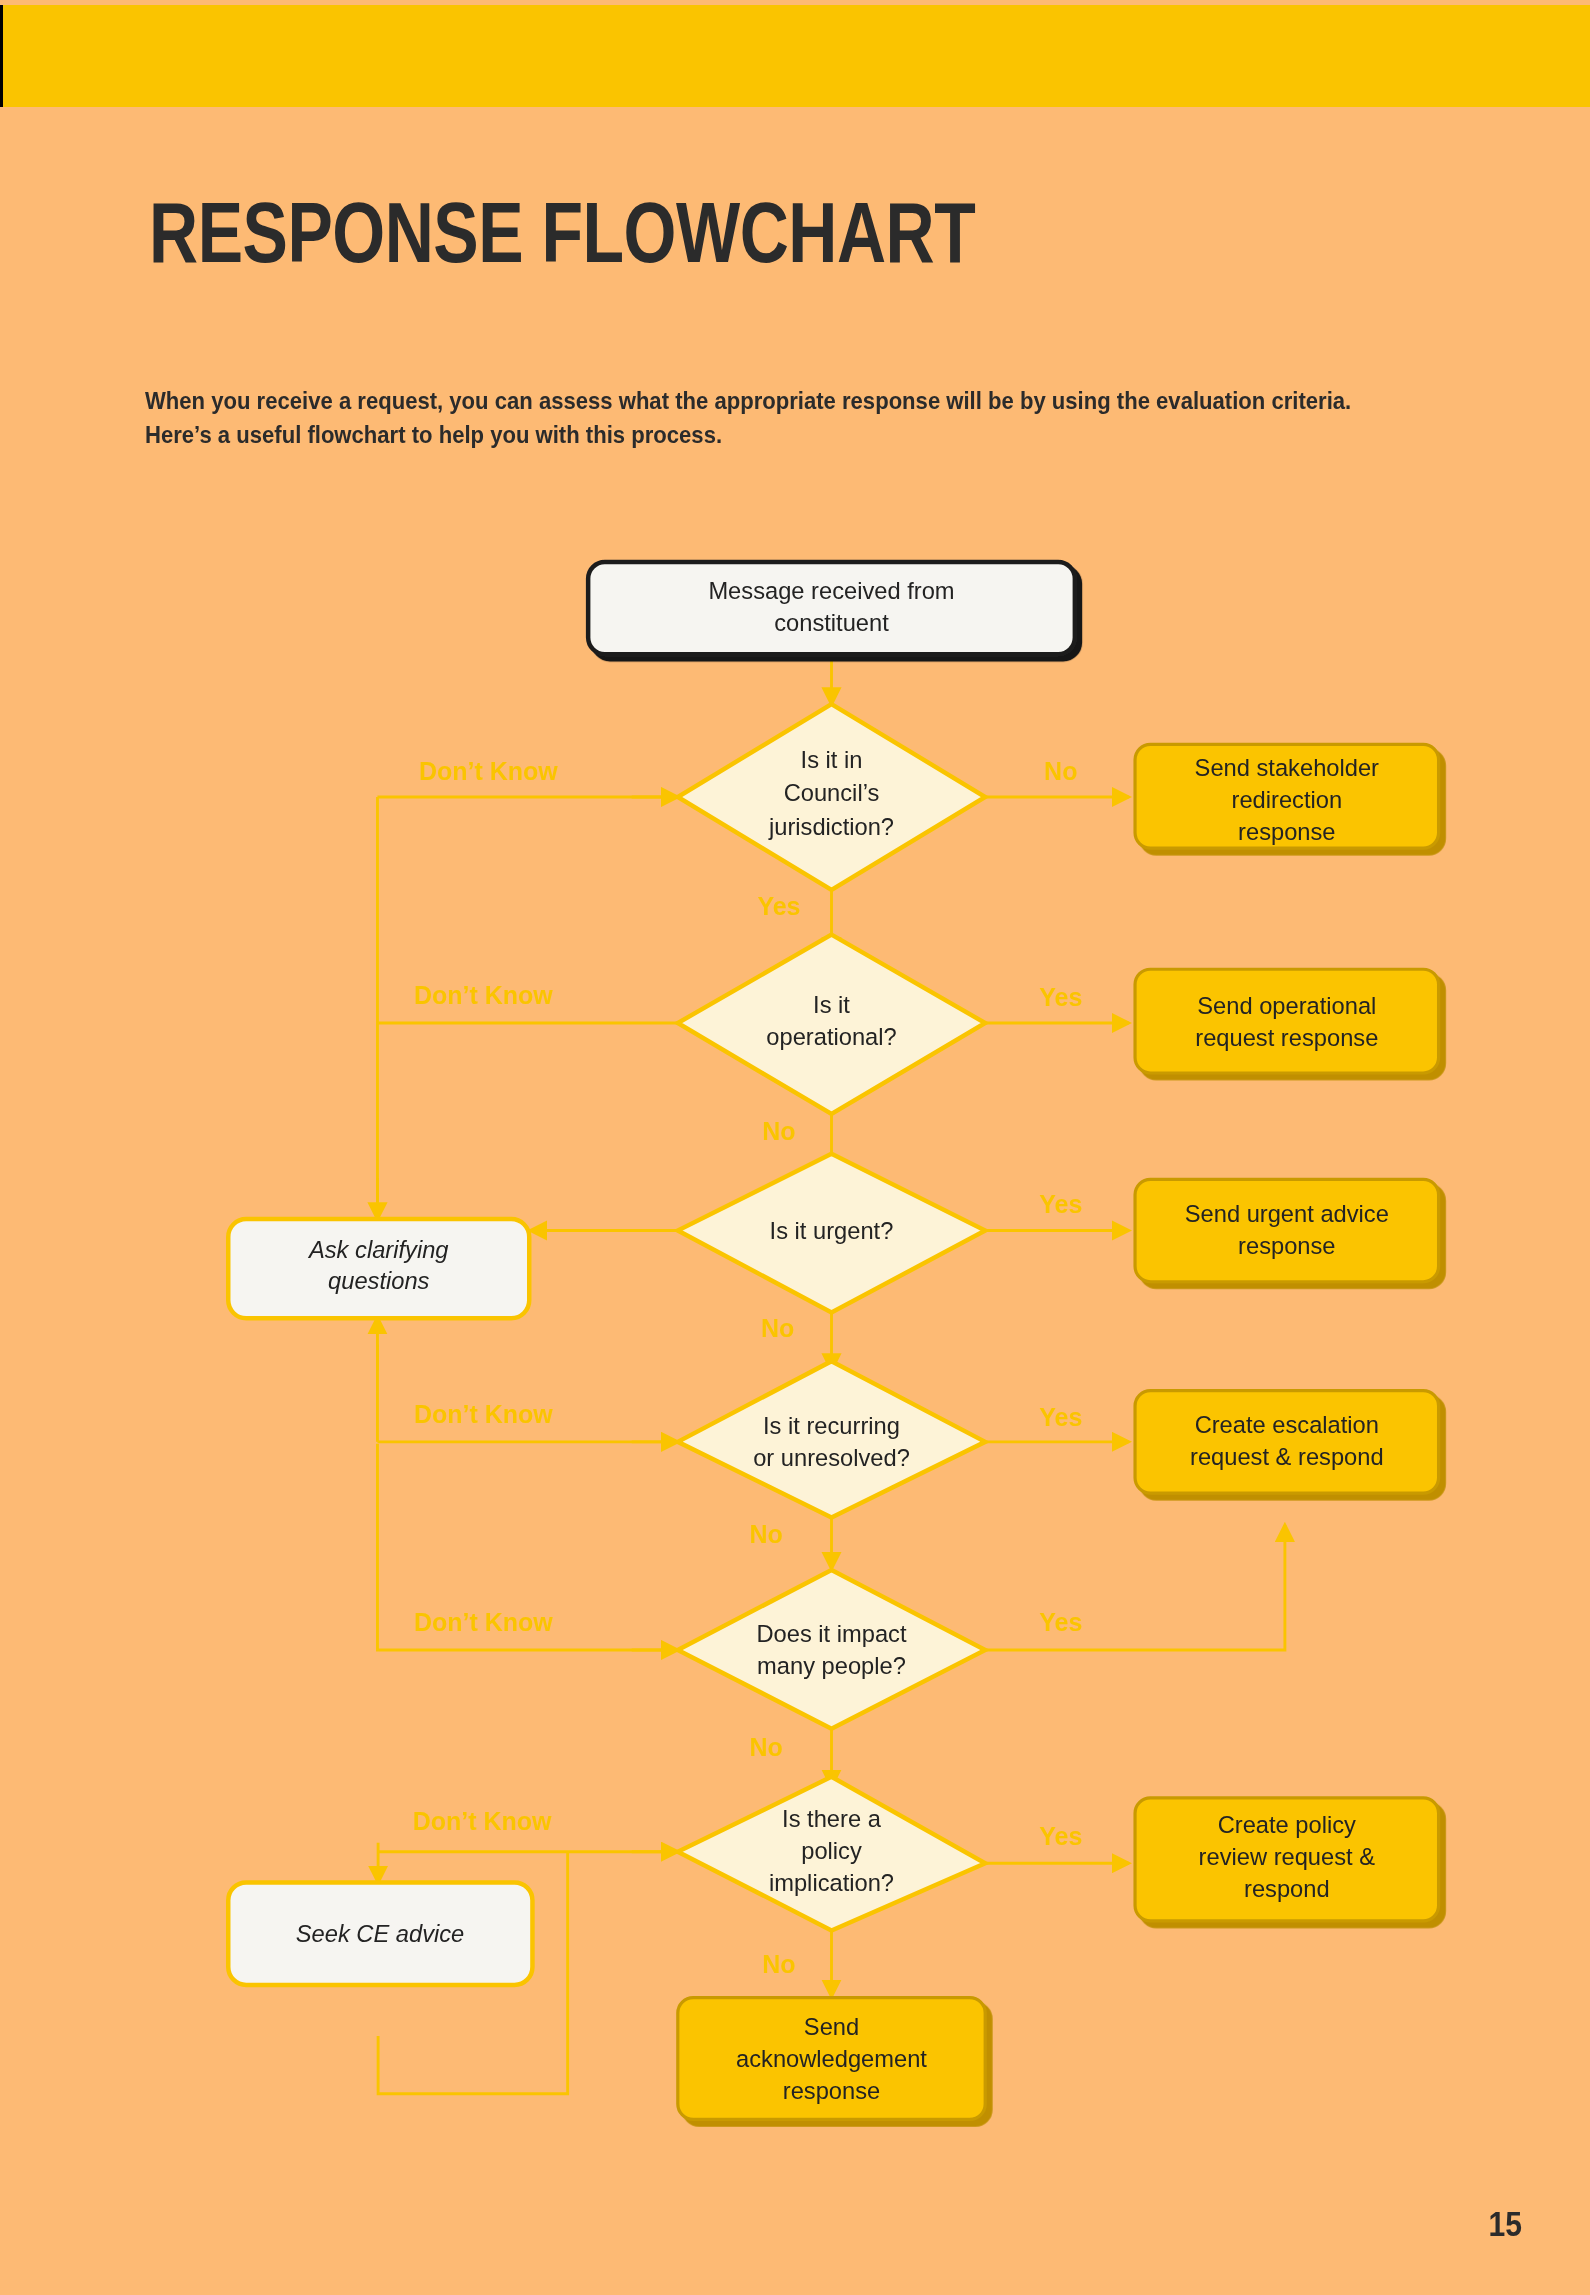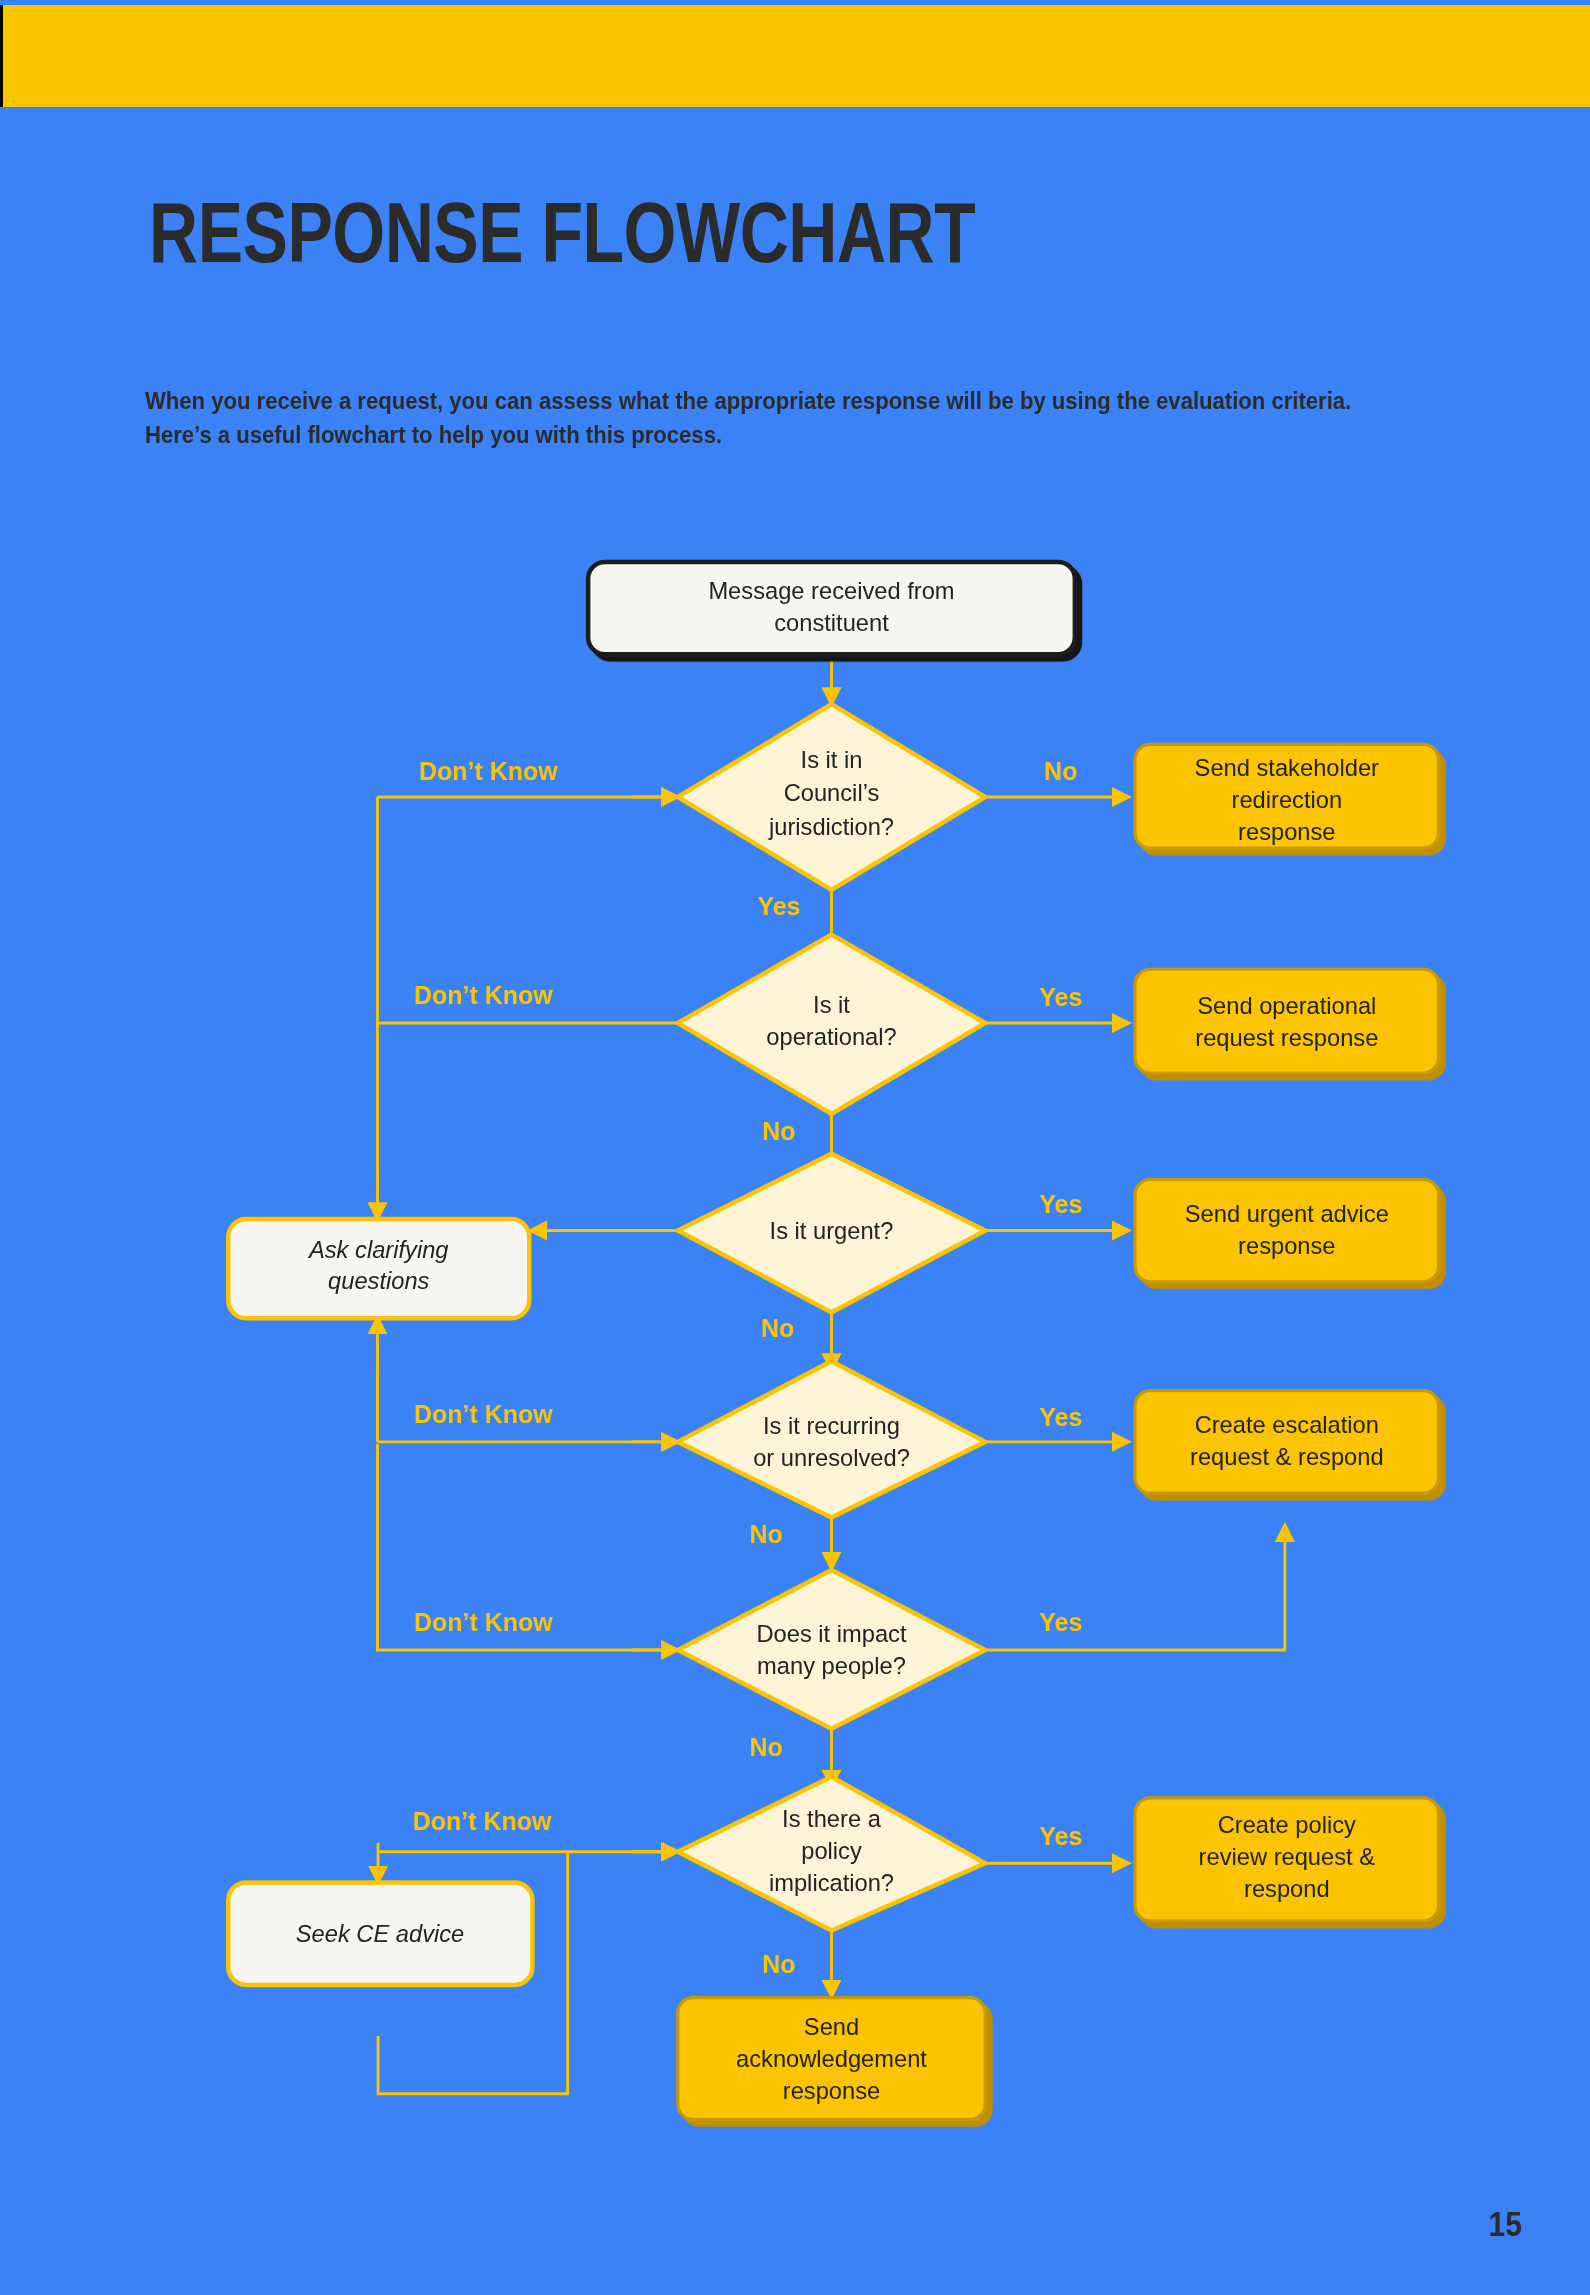--- a/index.html
+++ b/index.html
@@ -2,21 +2,21 @@
 <html style="font-size:10.2px"><head>
 <meta charset="utf-8">
 <title>Response Flowchart</title>
 <style>
   html,body{margin:0;padding:0;background:#000;}
   body{
     width:1591px;height:2295px;position:relative;overflow:hidden;
     font-family:"Liberation Sans","DejaVu Sans",sans-serif;
     background:#000000;
   }
-  .page{position:absolute;inset:0;background:#3b82f6;}
+  .page{position:absolute;inset:0;background:#fdba74;}
 
   
   .header-band{
     position:absolute;left:0;top:5.1px;width:1591px;height:102px;
     background:#FAC400;
   }
   .band-left-notch{
     position:absolute;left:0;top:5.1px;width:3.2px;height:102px;background:#000;
   }
 

